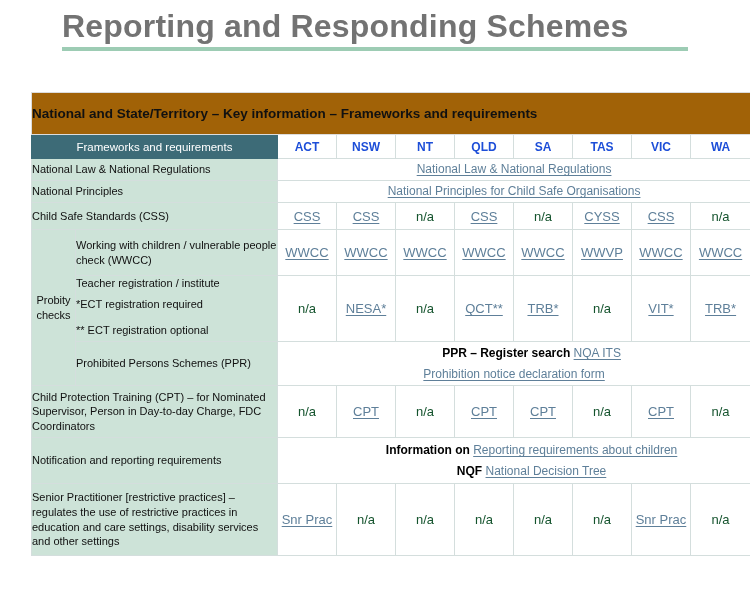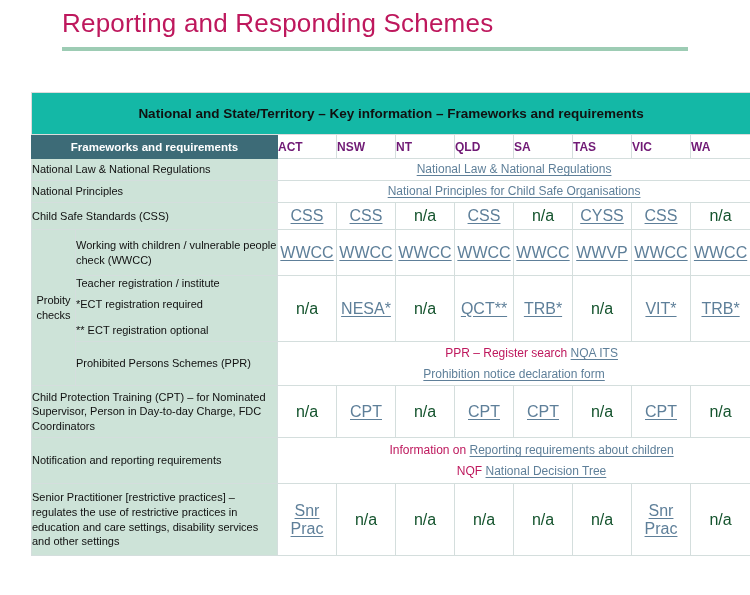--- a/index.html
+++ b/index.html
@@ -13,24 +13,24 @@
     font-family: "Liberation Sans", sans-serif;
     color: #1a1a1a;
     overflow: hidden;
   }
 
   
   .slide-title {
     position: absolute;
     left: 62px;
     top: 8px;
-    font-size: 26px;
-    font-weight: normal;
+    font-size: 32px;
+    font-weight: bold;
     letter-spacing: 0.2px;
-    color: #be185d;
+    color: #737373;
     white-space: nowrap;
   }
   .title-rule {
     position: absolute;
     left: 62px;
     top: 47px;
     width: 626px;
     height: 4px;
     background: #9dccb4;
   }
@@ -49,45 +49,45 @@
     font-size: 11px;
   }
   table.matrix td, table.matrix th {
     border: 1px solid #d4dedd;
     padding: 0;
     vertical-align: middle;
   }
 
   
   .banner {
-    background: #14b8a6;
-    text-align: center;
+    background: #a16207;
+    text-align: left;
     font-size: 13.5px;
     font-weight: bold;
     color: #111111;
     height: 41px;
     border-color: #dcdcdc !important;
   }
 
   
   .hdr-dark {
     background: #3d6b77;
     color: #ffffff;
     font-size: 11.5px;
-    font-weight: bold;
+    font-weight: normal;
     text-align: center;
     height: 23px;
     border-color: #3d6b77 !important;
   }
   .hdr-state {
     background: #ffffff;
-    color: #701a75;
+    color: #1d4ed8;
     font-size: 12px;
     font-weight: bold;
-    text-align: left;
+    text-align: center;
     height: 23px;
   }
 
   
   .lbl {
     background: #cde3d8;
     color: #101010;
     font-size: 11px;
     line-height: 1.33;
     padding: 5px 7px 5px 7px;
@@ -101,34 +101,34 @@
   .lbl.top {
     vertical-align: top;
   }
   .lbl b { font-weight: normal; }
 
   
   .val {
     background: #ffffff;
     text-align: center;
     color: #3f3f3f;
-    font-size: 16px;
+    font-size: 13px;
     padding: 4px 2px;
   }
   .merged {
     background: #ffffff;
     text-align: center;
     font-size: 12px;
     color: #2b3a44;
     padding: 6px 4px;
     line-height: 1.7;
   }
   .merged .strong {
-    font-weight: normal;
-    color: #be185d;
+    font-weight: bold;
+    color: #000000;
     padding-left: 35px;
   }
 
   a.lnk, .lnk {
     color: #5e7f99;
     text-decoration: underline;
     text-underline-offset: 2px;
     cursor: pointer;
   }
   .na {

